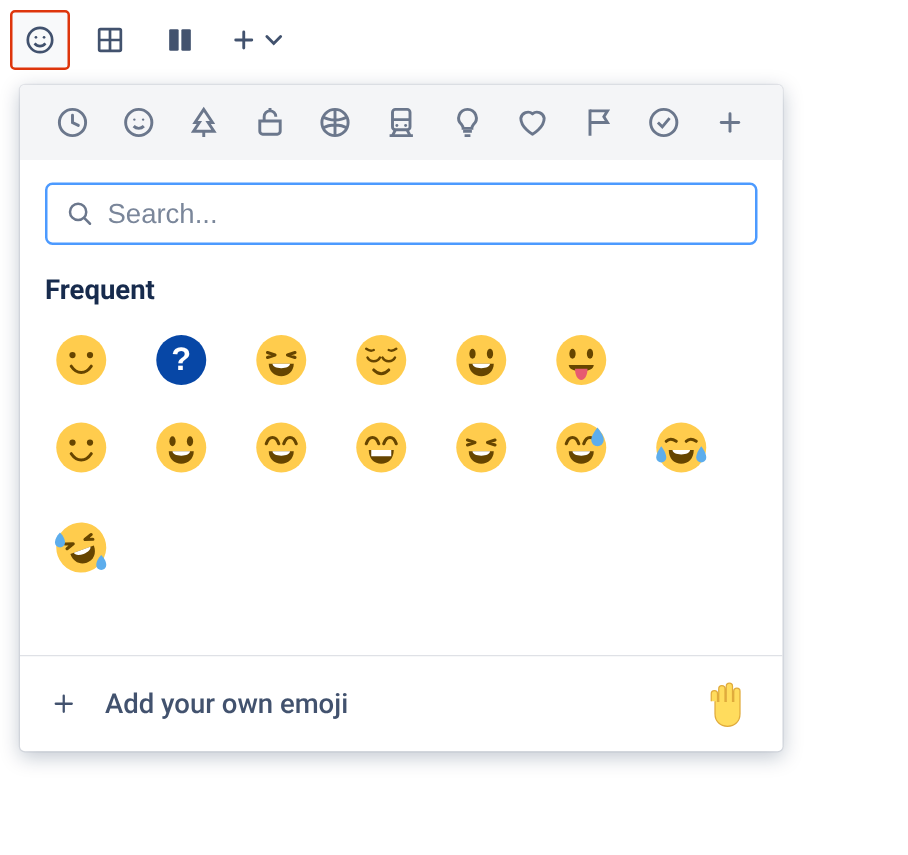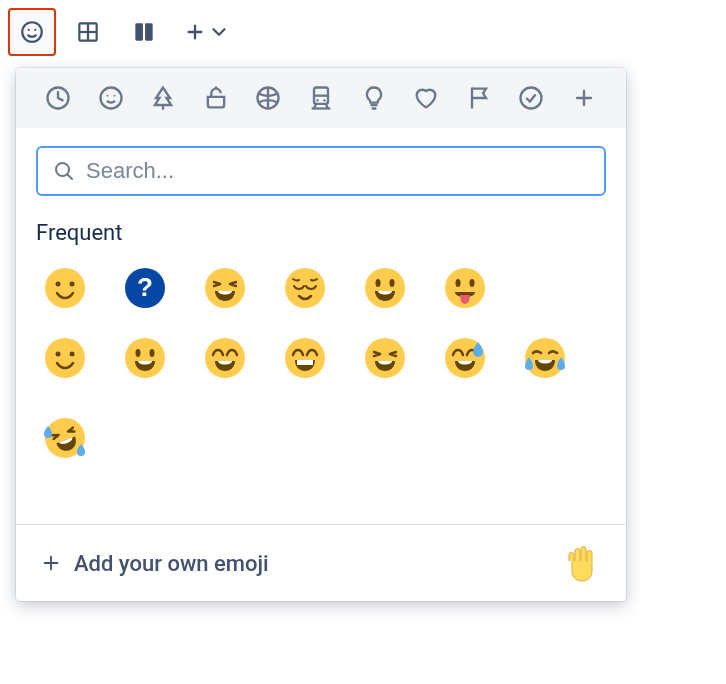--- a/index.html
+++ b/index.html
@@ -117,21 +117,21 @@
       position: relative;
     }
     .scroll-area::-webkit-scrollbar { width: 10px; }
     .scroll-area::-webkit-scrollbar-thumb {
       background: #c1c7d0;
       border-radius: 5px;
     }
     .section-heading {
       font-size: 22px;
       color: #172b4d;
-      font-weight: 400;
+      font-weight: 700;
       padding: 12px 0 14px 0;
     }
     .emoji-grid {
       display: flex;
       flex-wrap: wrap;
       gap: 22px;
       padding-bottom: 12px;
     }
     .emoji-cell {
       width: 58px;
@@ -145,21 +145,21 @@
     .footer {
       display: flex;
       align-items: center;
       justify-content: space-between;
       padding: 18px 24px;
       border-top: 1px solid #dfe1e6;
     }
     .add-own {
       display: flex;
       align-items: center;
-      gap: 12px;
+      gap: 22px;
       color: #42526e;
       font-size: 22px;
       font-weight: 500;
       cursor: pointer;
     }
     .add-own svg { width: 22px; height: 22px; }
     .skin-tone {
       width: 40px;
       height: 40px;
       cursor: pointer;

